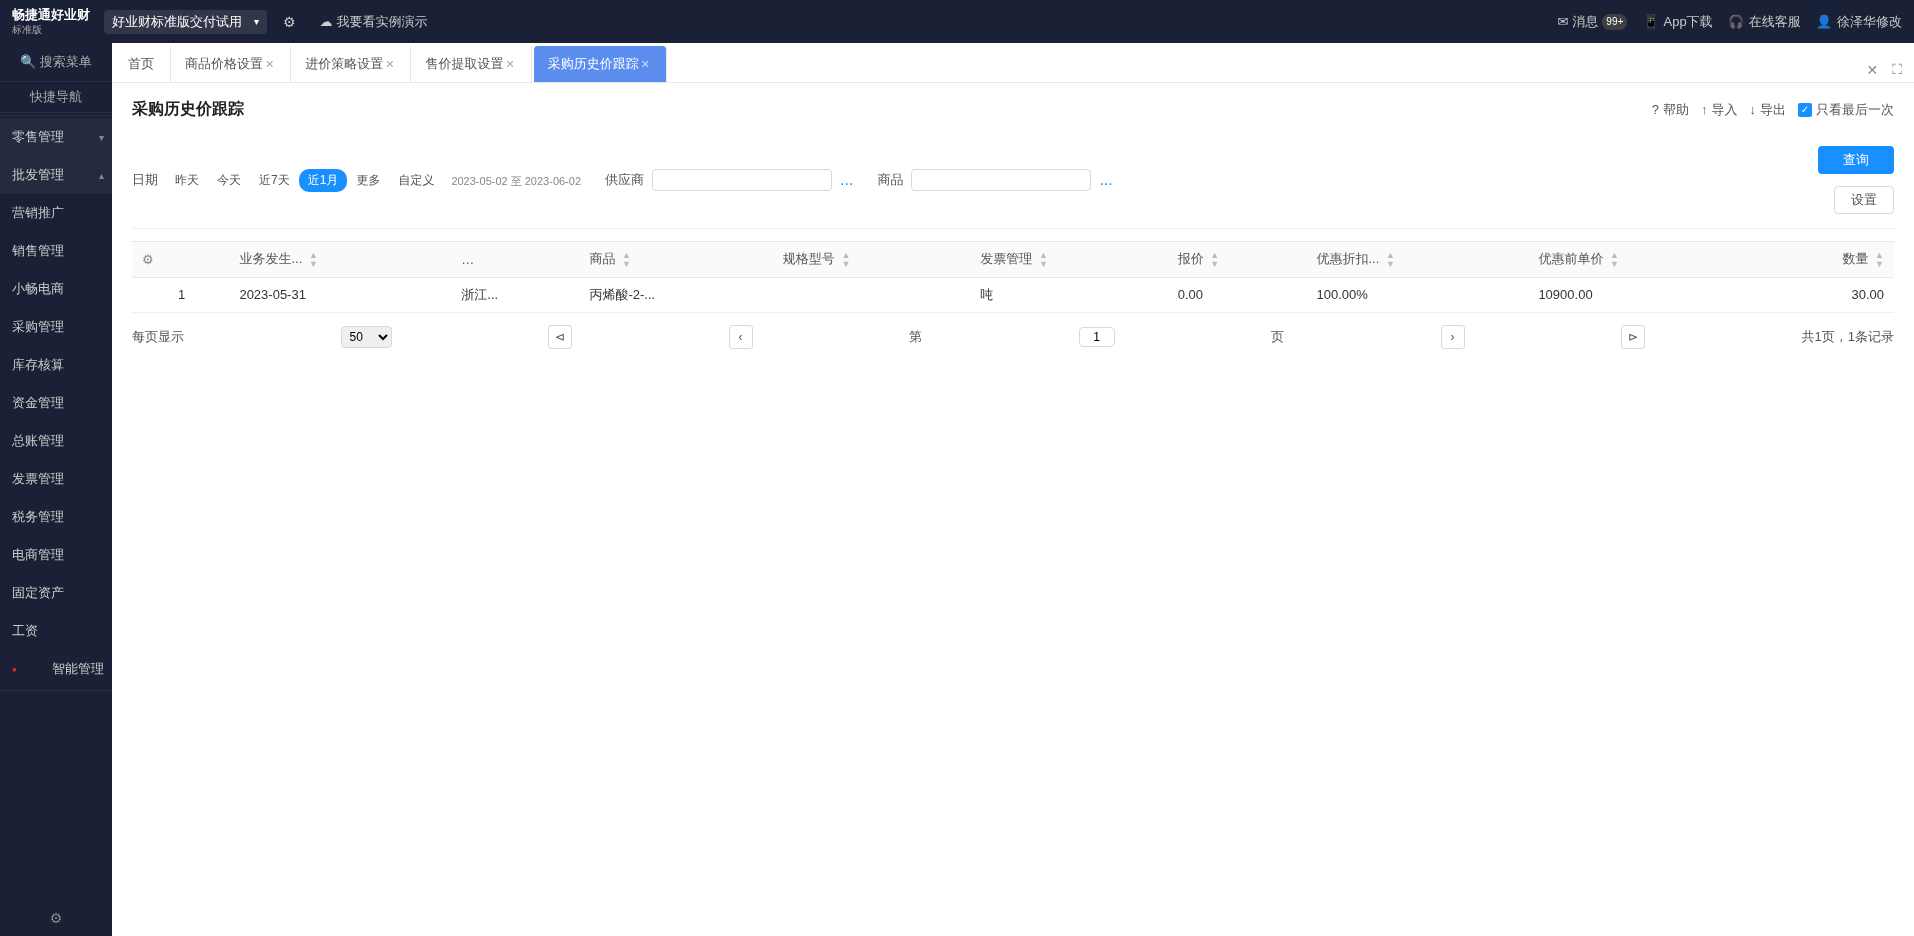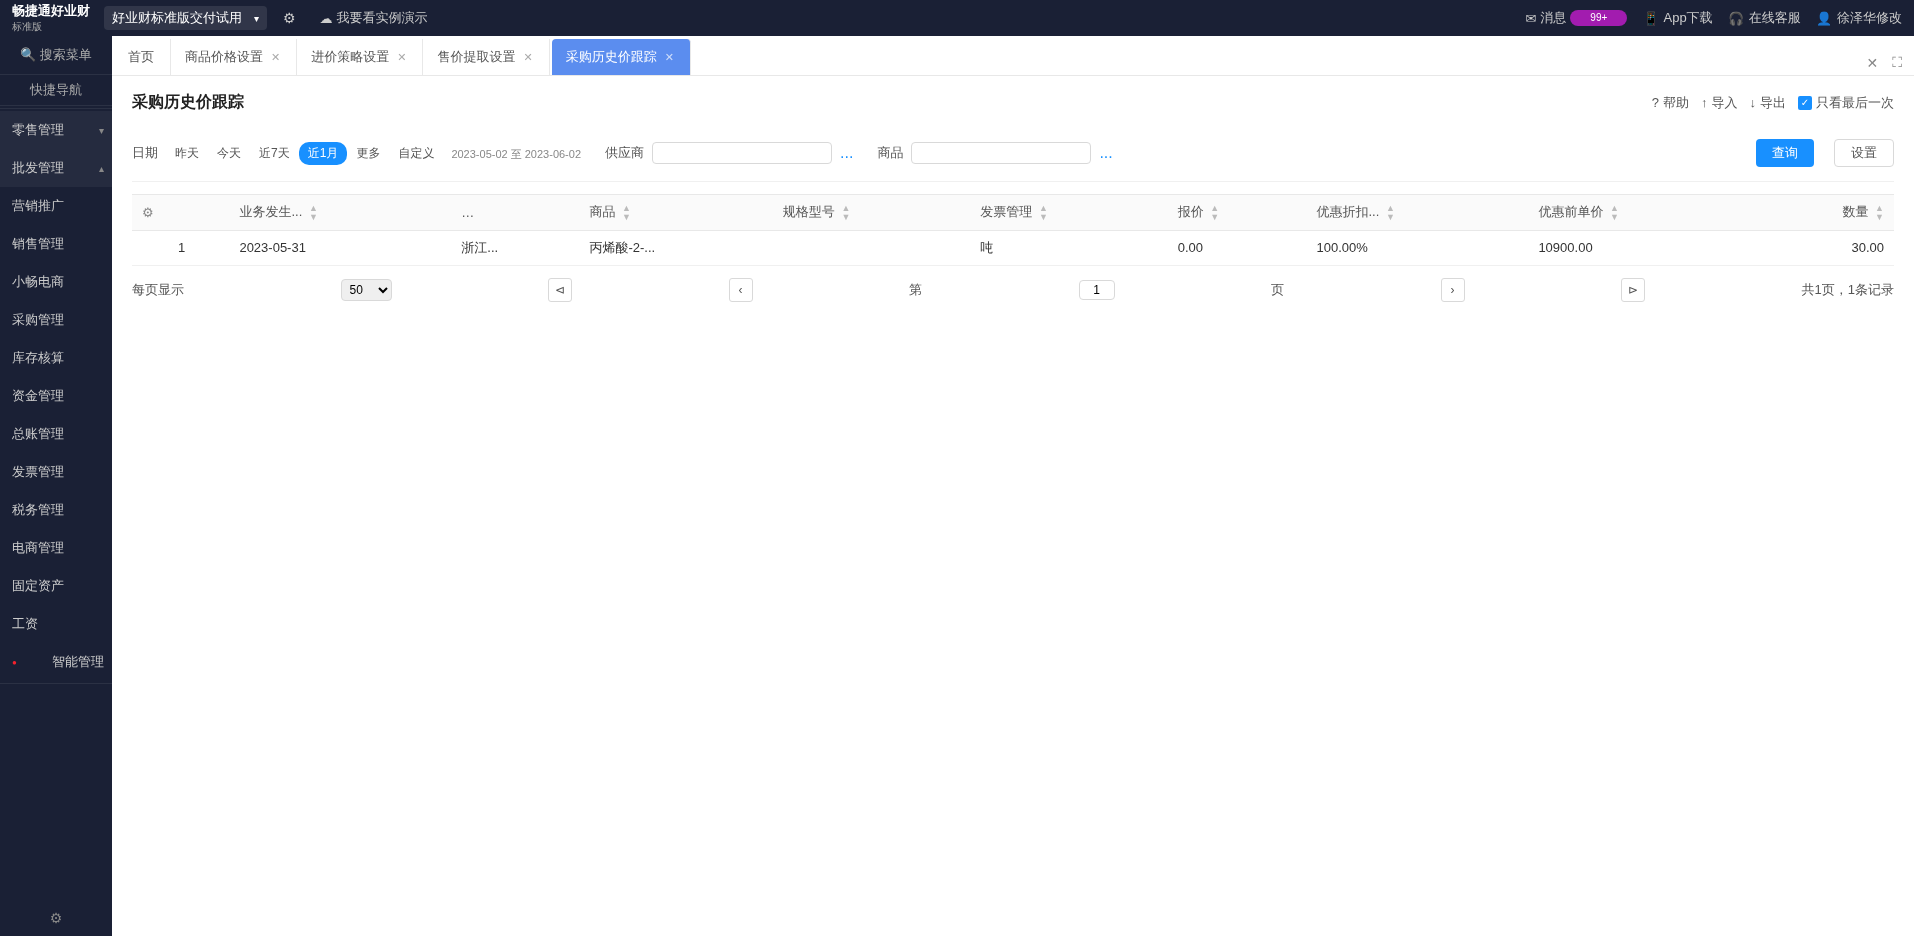--- a/index.html
+++ b/index.html
@@ -1,20 +1,20 @@
 <!DOCTYPE html>
 <html><head>
   <meta charset="utf-8">
   <style>
     * { box-sizing: border-box; margin: 0; padding: 0; font-family: 'Microsoft YaHei', sans-serif; font-size: 13px; }
     body { display: flex; flex-direction: column; height: 936px; overflow: hidden; background: #f0f2f5; }
 
     
     .topbar {
-      height: 36px;
+      height: 43px;
       background: #1a2035;
       display: flex;
       align-items: center;
       padding: 0 12px;
       gap: 12px;
       flex-shrink: 0;
     }
     .topbar-logo {
       display: flex;
       flex-direction: column;
@@ -62,25 +62,25 @@
     .topbar-right-item {
       display: flex;
       align-items: center;
       gap: 4px;
       color: #ccc;
       cursor: pointer;
       font-size: 12px;
       position: relative;
     }
     .badge {
-      background: #a21caf;
+      background: #404040;
       color: #fff;
       border-radius: 8px;
       font-size: 10px;
-      padding: 0 20px;
+      padding: 0 4px;
       min-width: 18px;
       text-align: center;
       line-height: 16px;
     }
     .topbar-user { color: #ccc; font-size: 12px; display: flex; align-items: center; gap: 4px; cursor: pointer; }
 
     
     .main-layout {
       display: flex;
       flex: 1;
@@ -155,21 +155,20 @@
       padding: 0 0 0 0;
       border-bottom: 1px solid #e8e8e8;
       flex-shrink: 0;
       position: relative;
     }
     .tab-item {
       height: 36px;
       padding: 0 14px;
       display: flex;
       align-items: center;
-      gap: 6px;
       cursor: pointer;
       font-size: 13px;
       color: #555;
       border-right: 1px solid #e8e8e8;
       white-space: nowrap;
     }
     .tab-item.active {
       background: #f0f2f5;
       color: #1890ff;
       border-top: 2px solid #1890ff;
@@ -332,23 +331,22 @@
       border: 1px solid #d9d9d9;
       border-radius: 4px;
       padding: 4px 16px;
       cursor: pointer;
       font-size: 13px;
       margin-left: 16px;
     }
     .filter-actions {
       margin-left: auto;
       display: flex;
-      flex-direction: row;
-      gap: 4px;
-      align-items: center;
+      flex-direction: column;
+      gap: 12px;
     }
 
     
     .data-table {
       width: 100%;
       border-collapse: collapse;
       font-size: 13px;
     }
     .data-table th {
       background: #fafafa;

